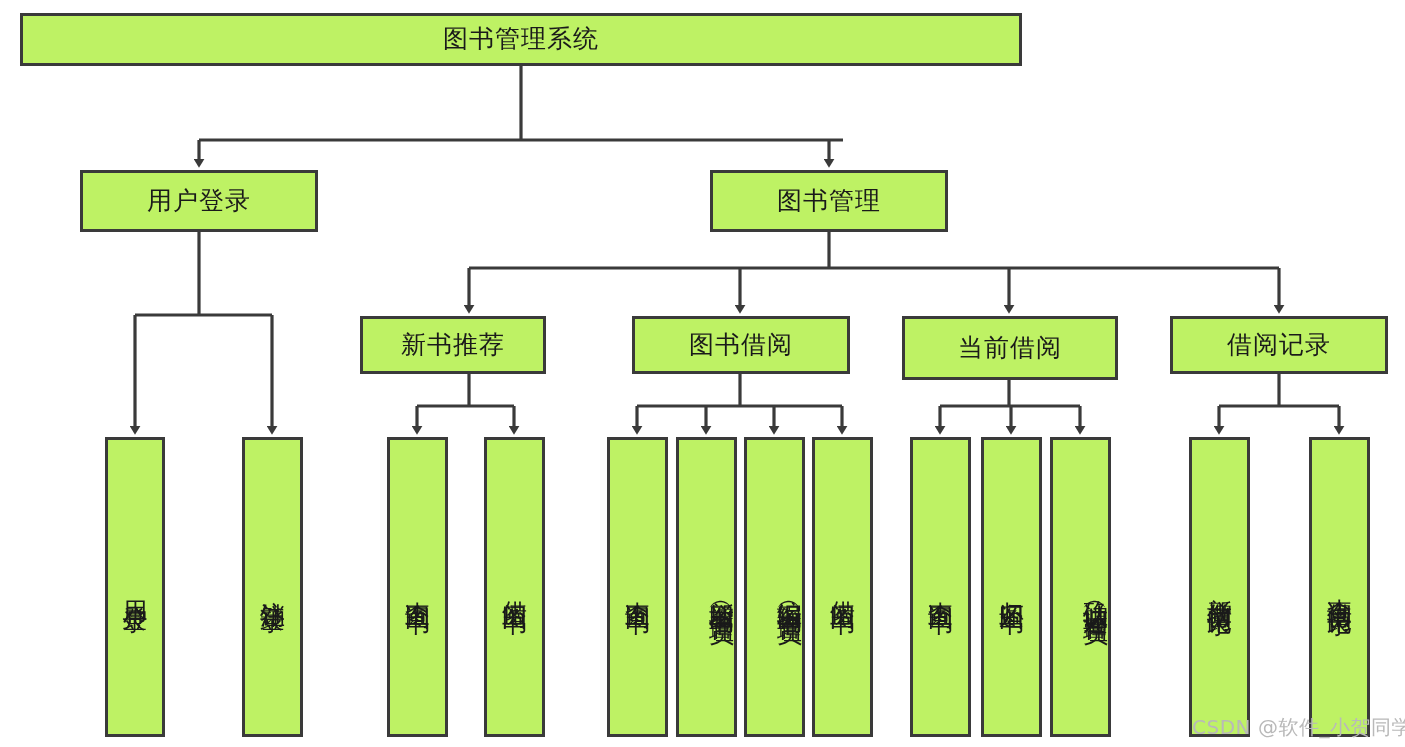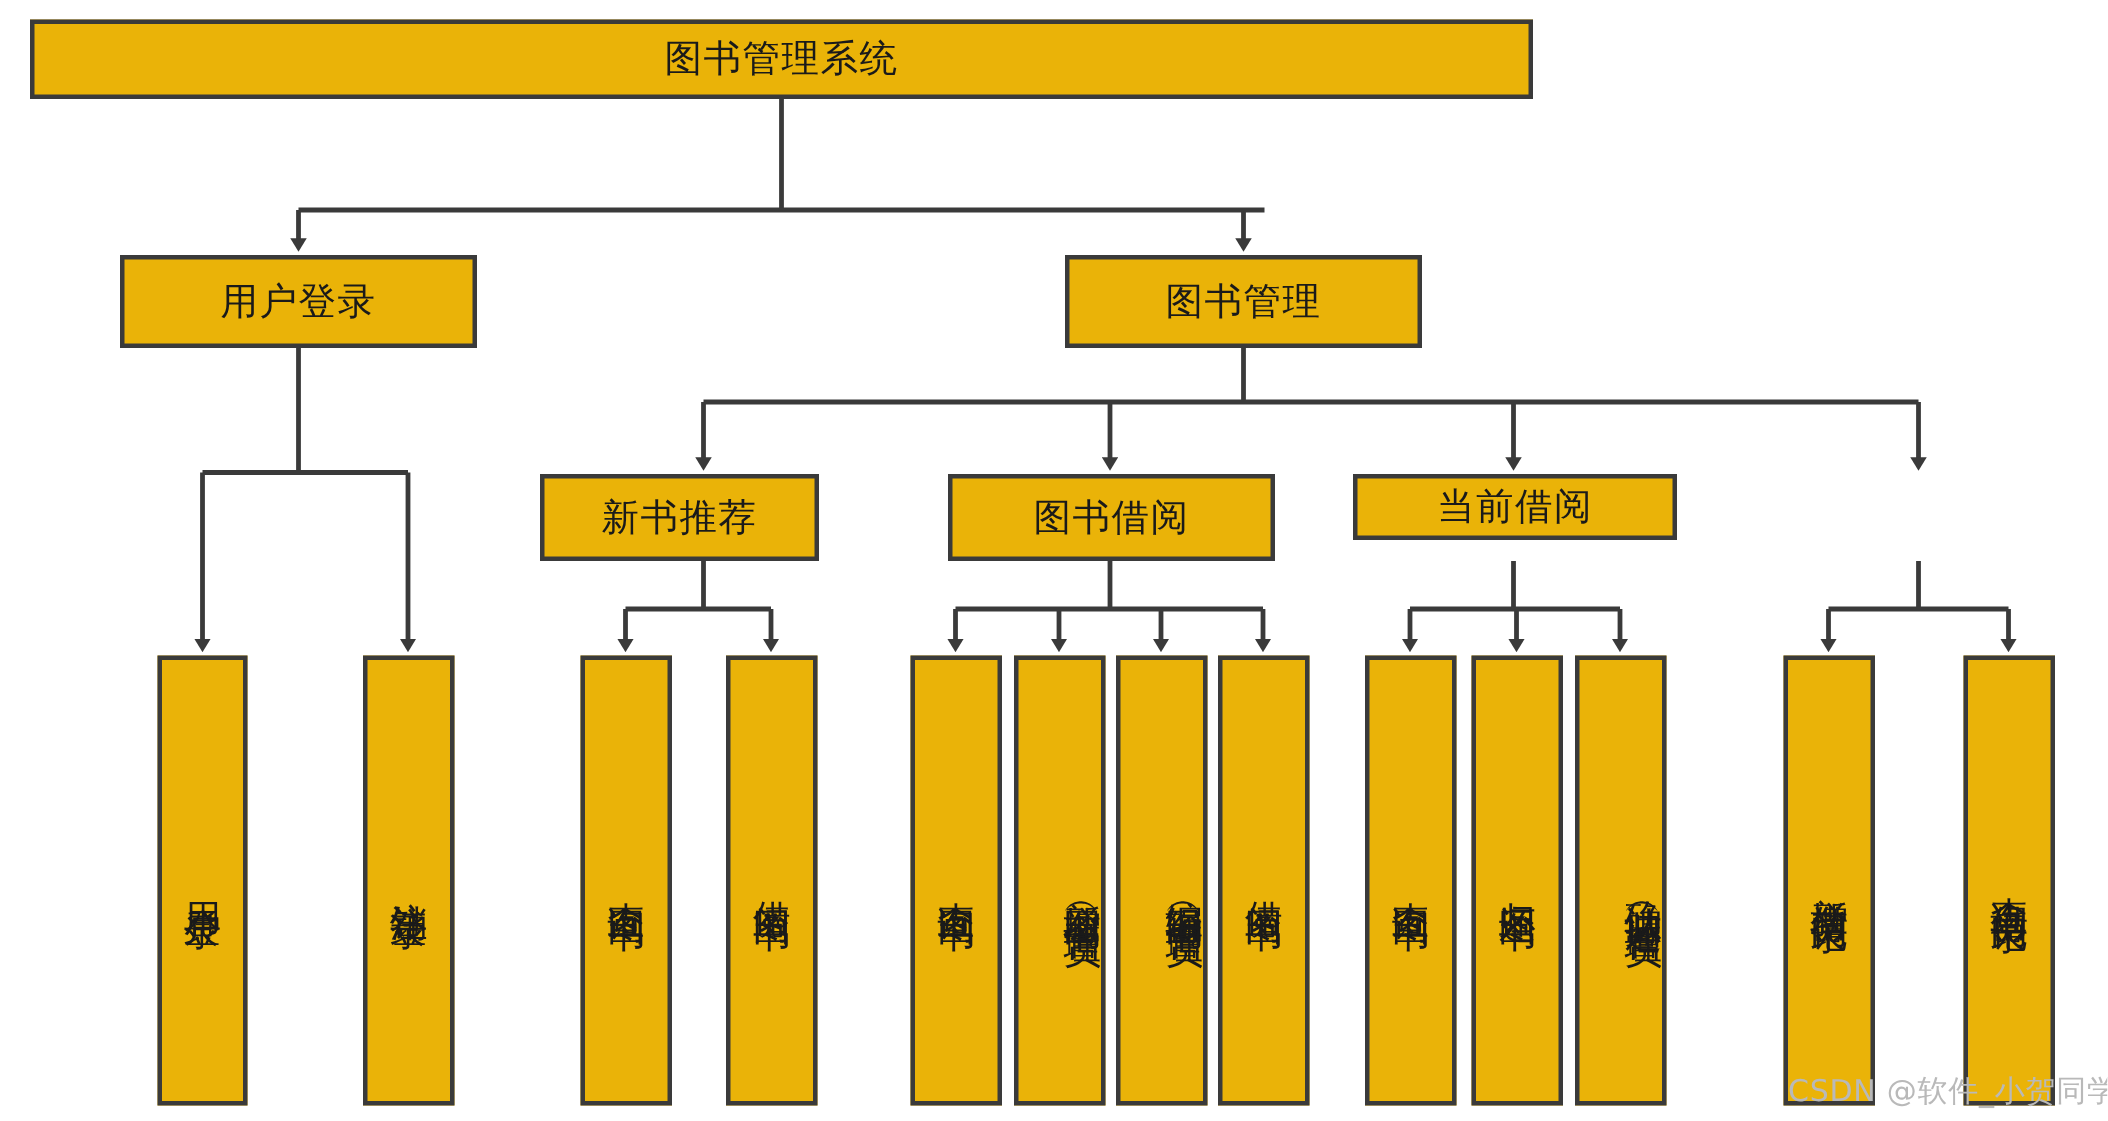--- a/index.html
+++ b/index.html
@@ -19,21 +19,21 @@
     position: absolute;
     left: 0;
     top: 0;
     width: 1405px;
     height: 747px;
   }
   .node {
     position: absolute;
     box-sizing: border-box;
     border: 3px solid #3a3a3a;
-    background: #eab308;
+    background: #bef264;
     display: flex;
     align-items: center;
     justify-content: center;
     color: #1a1a1a;
     z-index: 2;
   }
   .node-h {
     font-size: 25px;
     letter-spacing: 1px;
     line-height: 1.15;
@@ -118,21 +118,22 @@
     </g>
   </svg>
 
   <div class="node node-h" style="left: 20px; top: 13px; width: 1002px; height: 53px;">图书管理系统</div>
 
   <div class="node node-h" style="left: 80px; top: 170px; width: 238px; height: 62px;">用户登录</div>
   <div class="node node-h" style="left: 710px; top: 170px; width: 238px; height: 62px; text-align: right;">图书管理</div>
 
   <div class="node node-h" style="left: 360px; top: 316px; width: 186px; height: 58px;">新书推荐</div>
   <div class="node node-h" style="left: 632px; top: 316px; width: 218px; height: 58px;">图书借阅</div>
-  <div class="node node-h" style="left: 902px; top: 316px; width: 216px; height: 44px;">当前借阅</div>
+  <div class="node node-h" style="left: 902px; top: 316px; width: 216px; height: 64px;">当前借阅</div>
+  <div class="node node-h" style="left: 1170px; top: 316px; width: 218px; height: 58px;">借阅记录</div>
 
   <div class="node node-v center-v" style="left: 105px; top: 437px; width: 60px; height: 300px;">用户登录</div>
   <div class="node node-v center-v" style="left: 242px; top: 437px; width: 61px; height: 300px;">注销登录</div>
   <div class="node node-v center-v" style="left: 387px; top: 437px; width: 61px; height: 300px;">查询图书</div>
   <div class="node node-v center-v" style="left: 484px; top: 437px; width: 61px; height: 300px;">借阅图书</div>
   <div class="node node-v center-v" style="left: 607px; top: 437px; width: 61px; height: 300px;">查询图书</div>
   <div class="node node-v" style="left: 676px; top: 437px; width: 61px; height: 300px;">新增图书（管理员）</div>
   <div class="node node-v" style="left: 744px; top: 437px; width: 61px; height: 300px;">编辑图书（管理员）</div>
   <div class="node node-v center-v" style="left: 812px; top: 437px; width: 61px; height: 300px;">借阅图书</div>
   <div class="node node-v center-v" style="left: 910px; top: 437px; width: 61px; height: 300px;">查询图书</div>

